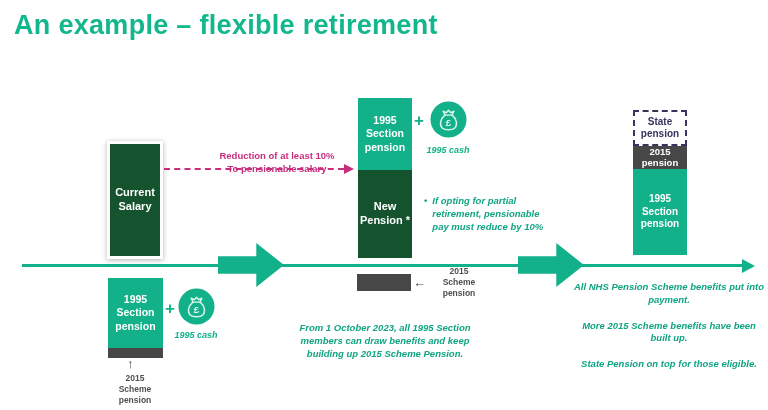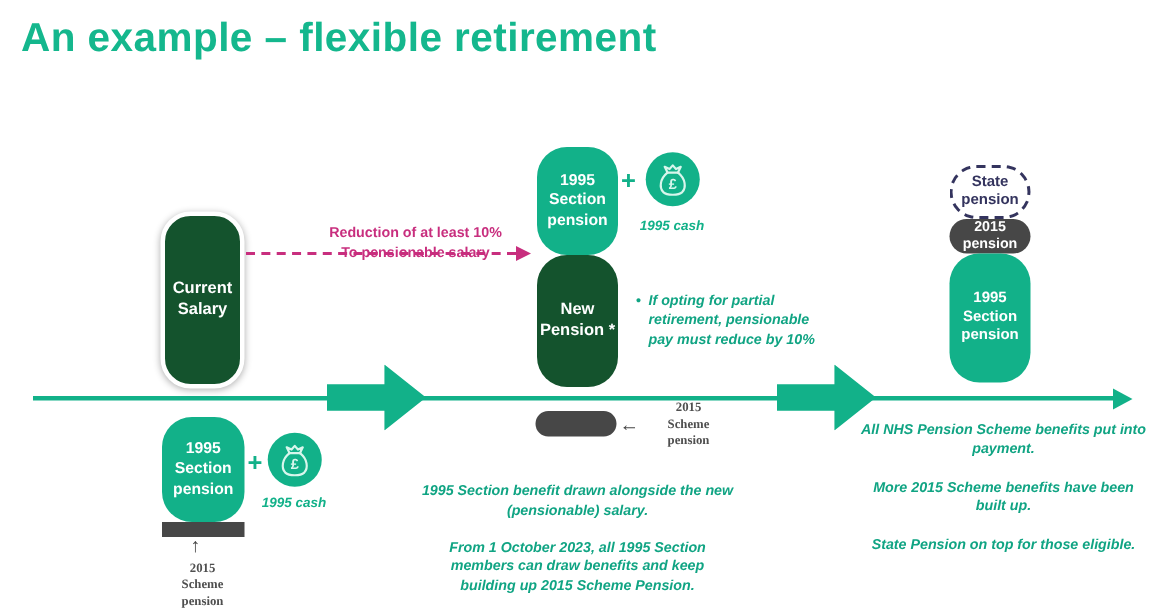--- a/index.html
+++ b/index.html
@@ -15,21 +15,21 @@
 
                    border-top:7px solid transparent; border-bottom:7px solid transparent;
                    border-left:13px solid #12B189; }
   .block-arrow { position:absolute; width:66px; height:44px; background:#12B189;
                  clip-path:polygon(0 30%,58% 30%,58% 0,100% 50%,58% 100%,58% 70%,0 70%); }
   .arrow1 { left:218px; top:243px; }
   .arrow2 { left:518px; top:243px; }
 
   
   .box { position:absolute; display:flex; align-items:center; justify-content:flex-start;
-         text-align:center; color:#fff; font-weight:bold; line-height:1.25;border-radius:20px; }
+         text-align:center; color:#fff; font-weight:bold; line-height:1.25; }
   .green-box   { background:#12B189; }
   .magenta-box { background:#14532d; }
   .gray-box    { background:#474747; }
 
   .current-salary { left:107px; top:141px; width:56px; height:118px; font-size:11px;
                     border:3px solid #fff; box-shadow:0 1px 5px rgba(0,0,0,.3); }
   .left-pension   { left:108px; top:278px; width:55px; height:70px; font-size:10.5px; }
   .left-strip     { position:absolute; left:108px; top:348px; width:55px; height:10px; background:#474747; }
 
   .mid-pension { left:358px; top:98px;  width:54px; height:72px; font-size:10.5px; }
@@ -57,21 +57,21 @@
   .cash-icon { position:absolute; }
   .left-cash-icon { left:178px; top:288px; }
   .mid-cash-icon  { left:430px; top:101px; }
   .cash-label { position:absolute; width:60px; text-align:center; color:#12B189;
                 font-weight:bold; font-style:italic; font-size:9px; }
   .left-cash-label { left:166px; top:330px; }
   .mid-cash-label  { left:418px; top:145px; }
 
   
   .gray-note { position:absolute; width:46px; text-align:center; color:#4F4F4F;
-               font-weight:bold; font-size:8.5px; line-height:1.3;font-family:Liberation Serif, serif; }
+               font-weight:bold; font-size:8.5px; line-height:1.3; }
   .left-strip-note { left:112px; top:373px; }
   .mid-strip-note  { left:436px; top:266px; }
   .up-arrow   { position:absolute; left:127px; top:356px; color:#474747; font-weight:bold; font-size:13px; }
   .left-arrow { position:absolute; left:413px; top:275px; color:#474747; font-weight:bold; font-size:13px; }
 
   
   .green-note { color:#10A483; font-weight:bold; font-style:italic; font-size:9.5px; line-height:1.35; }
   .bullet-note { position:absolute; left:424px; top:195px; width:130px; display:flex; gap:5px; }
   .bullet-note .dot { font-style:normal; }
   .mid-notes { position:absolute; left:281px; top:322px; width:208px; text-align:center;
@@ -141,21 +141,20 @@
   <div class="bullet-note green-note">
     <span class="dot">•</span>
     <span>If opting for partial retirement, pensionable pay must reduce by 10%</span>
   </div>
 
   <div class="box gray-box mid-gray"></div>
   <span class="left-arrow">←</span>
   <div class="gray-note mid-strip-note">2015 Scheme pension</div>
 
   <div class="mid-notes green-note">
-    <div>1995 Section benefit drawn alongside the new (pensionable) salary.</div>
     <div>From 1 October 2023, all 1995 Section members can draw benefits and keep building up 2015 Scheme Pension.</div>
   </div>
 
   <div class="box right-state">
     <span>State pension</span>
   </div>
   <div class="box gray-box right-2015">
     <span>2015 pension</span>
   </div>
   <div class="box green-box right-1995">

